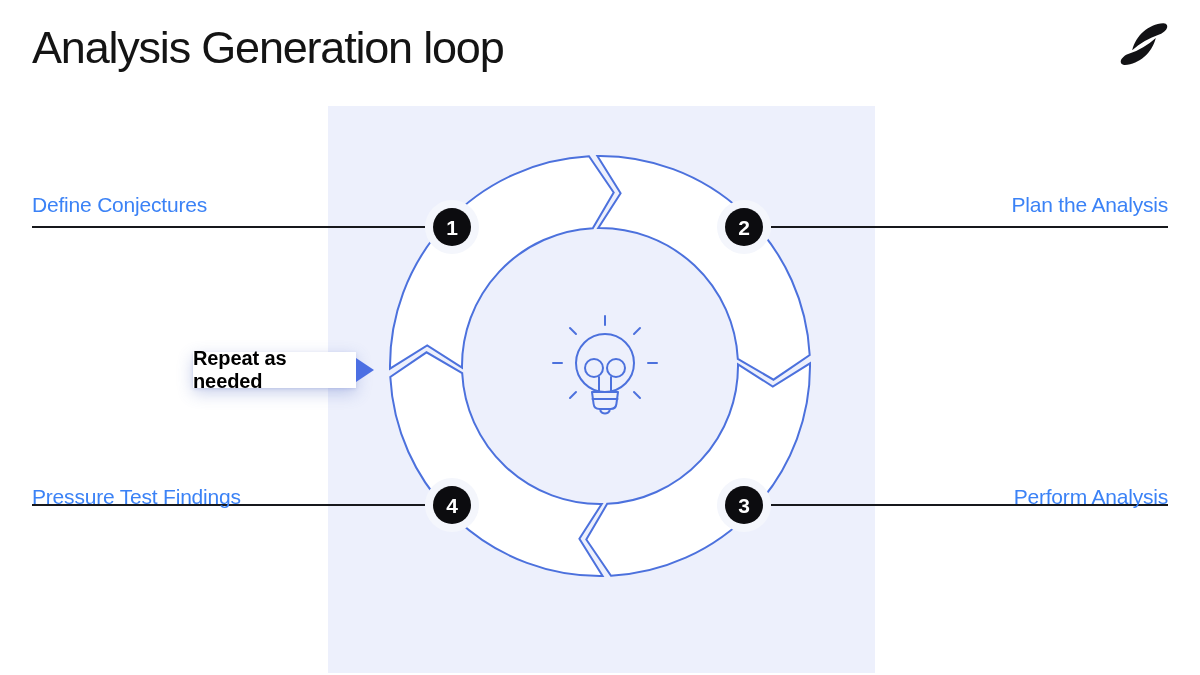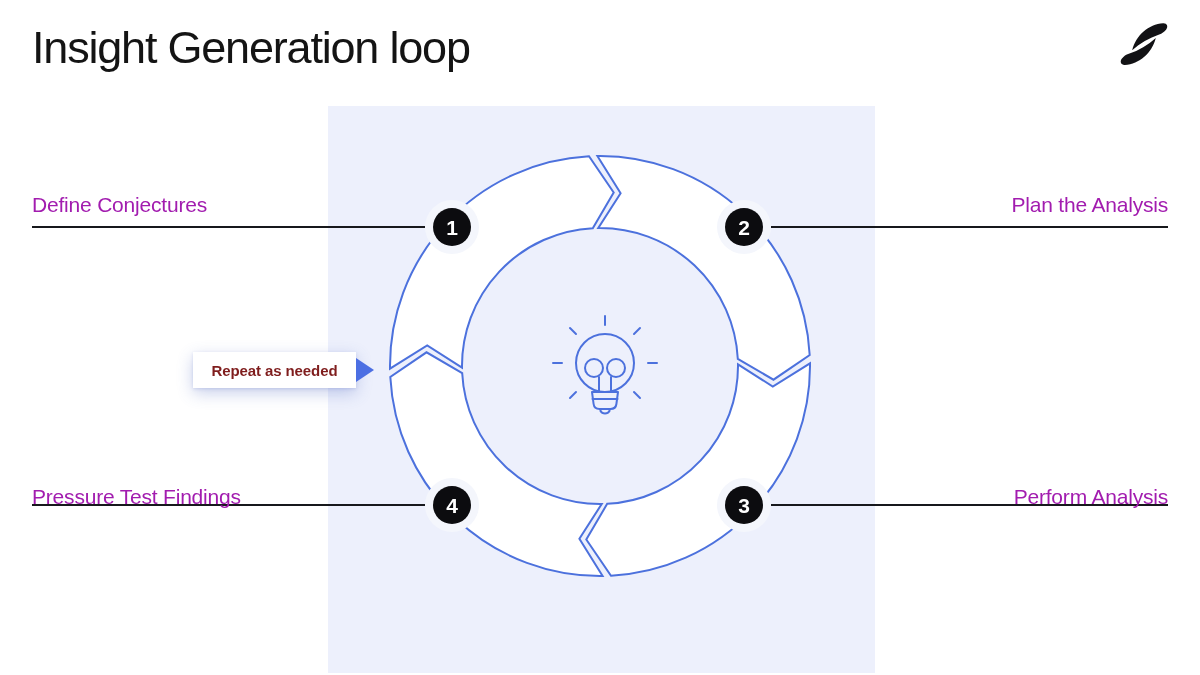--- a/index.html
+++ b/index.html
@@ -17,48 +17,48 @@
     position:absolute;left:328px;top:106px;width:547px;height:567px;
     background:#edf0fc;
   }
   .ring{position:absolute;left:0;top:0;width:1200px;height:675px}
   .seg{fill:#ffffff;stroke:#4c71dd;stroke-width:2;stroke-miterlimit:10}
   .bulb{fill:none;stroke:#4c71dd;stroke-width:2;stroke-linecap:round;stroke-linejoin:round}
   .halo{fill:#f4f6fc}
   .badge{fill:#0c0c0f}
   .badge-num{font:600 21px "Liberation Sans",sans-serif;fill:#ffffff;text-anchor:middle}
   .step-label{
-    position:absolute;font-size:21px;font-weight:500;color:#a21caf;
+    position:absolute;font-size:21px;font-weight:500;color:#3b82f6;
     letter-spacing:-0.2px;white-space:nowrap;
   }
   .pos-left{left:32px;text-align:left}
   .pos-right{right:32px;}
   .row-top{top:193px}
   .row-bottom{top:485px}
   .line{position:absolute;height:2px;background:#17181c}
   .line-tl{left:32px;top:226px;width:393px}
   .line-tr{left:771px;top:226px;width:397px}
   .line-bl{left:32px;top:504px;width:393px}
   .line-br{left:771px;top:504px;width:397px}
   .callout{
     position:absolute;left:193px;top:352px;width:163px;height:36px;
     background:#ffffff;box-shadow:0 5px 16px rgba(70,95,190,.30),0 1px 3px rgba(70,95,190,.18);
     display:flex;align-items:center;justify-content:center;
-    font-size:15px;font-weight:700;color:#7f1d1d;letter-spacing:-0.1px;
+    font-size:20px;font-weight:700;color:#000000;letter-spacing:-0.1px;
   }
   .callout-arrow{
     position:absolute;left:356px;top:358px;width:0;height:0;
     border-top:12px solid transparent;border-bottom:12px solid transparent;
     border-left:18px solid #4c6fe3;
   }
 </style>
 </head>
 <body>
 
-<h1 class="title">Insight Generation loop</h1>
+<h1 class="title">Analysis Generation loop</h1>
 
 <div class="logo">
   <svg width="54" height="54" viewBox="0 0 48 48">
     <g fill="#121215">
       <path id="blade" d="M13.5,30.5 C17,17 28,7.5 41,6.5 C44.5,6.3 45.8,9.5 43.6,12.2
                          C42,14.2 40,15.6 37.5,16.4 C28.5,19.4 20.5,24.2 13.5,30.5 Z"></path>
       <path d="M13.5,30.5 C17,17 28,7.5 41,6.5 C44.5,6.3 45.8,9.5 43.6,12.2
                C42,14.2 40,15.6 37.5,16.4 C28.5,19.4 20.5,24.2 13.5,30.5 Z" transform="rotate(180 24 25)"></path>
     </g>
   </svg>

